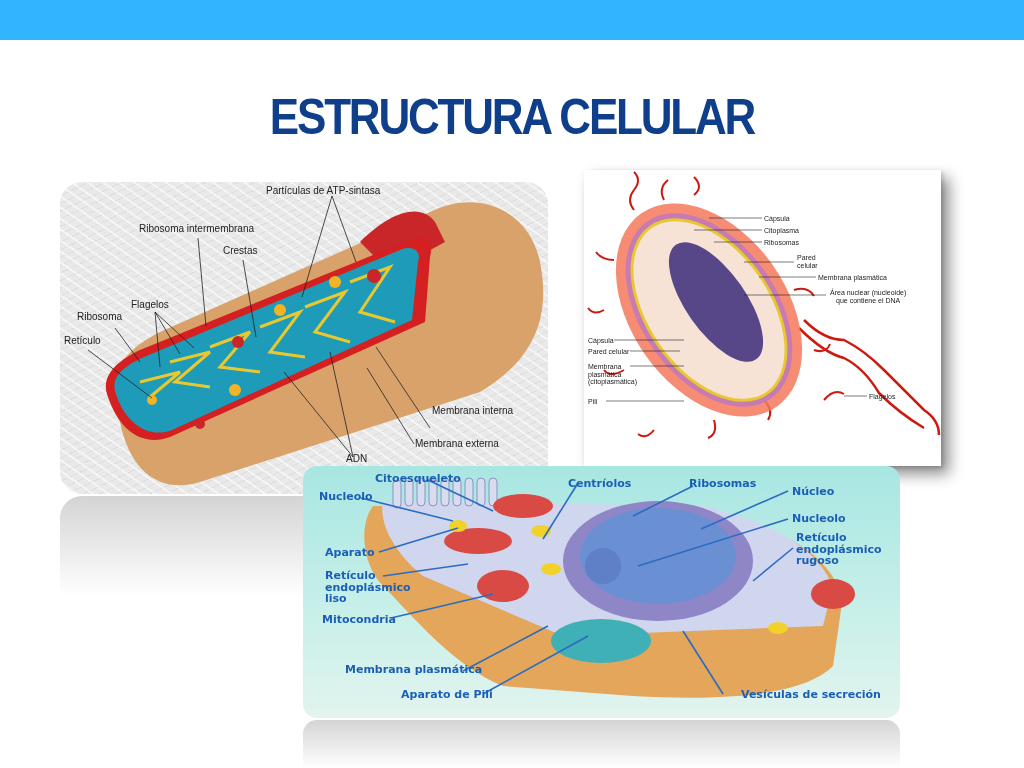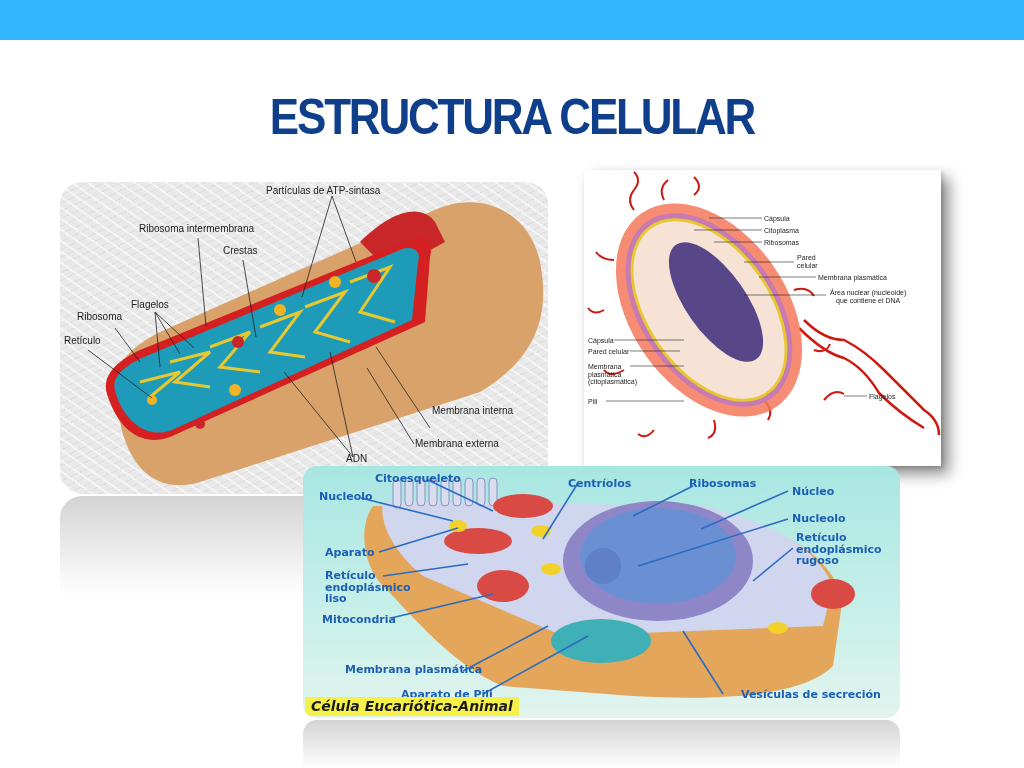--- a/index.html
+++ b/index.html
@@ -223,14 +223,13 @@
   <div class="lbl-cell" style="left:22px;top:81px">Aparato</div>
   <div class="lbl-cell" style="left:22px;top:104px">
     <span>Retículo</span><br>
     <span>endoplásmico</span><br>
     <span>liso</span>
   </div>
   <div class="lbl-cell" style="left:19px;top:148px">Mitocondria</div>
   <div class="lbl-cell" style="left:42px;top:198px">Membrana plasmática</div>
   <div class="lbl-cell" style="left:98px;top:223px">Aparato de Pili</div>
   <div class="lbl-cell" style="left:438px;top:223px">Vesículas de secreción</div>
-  <div class="cell-caption">Célula Eucariótica-Animal</div>
 </div>
 
 </body></html>

